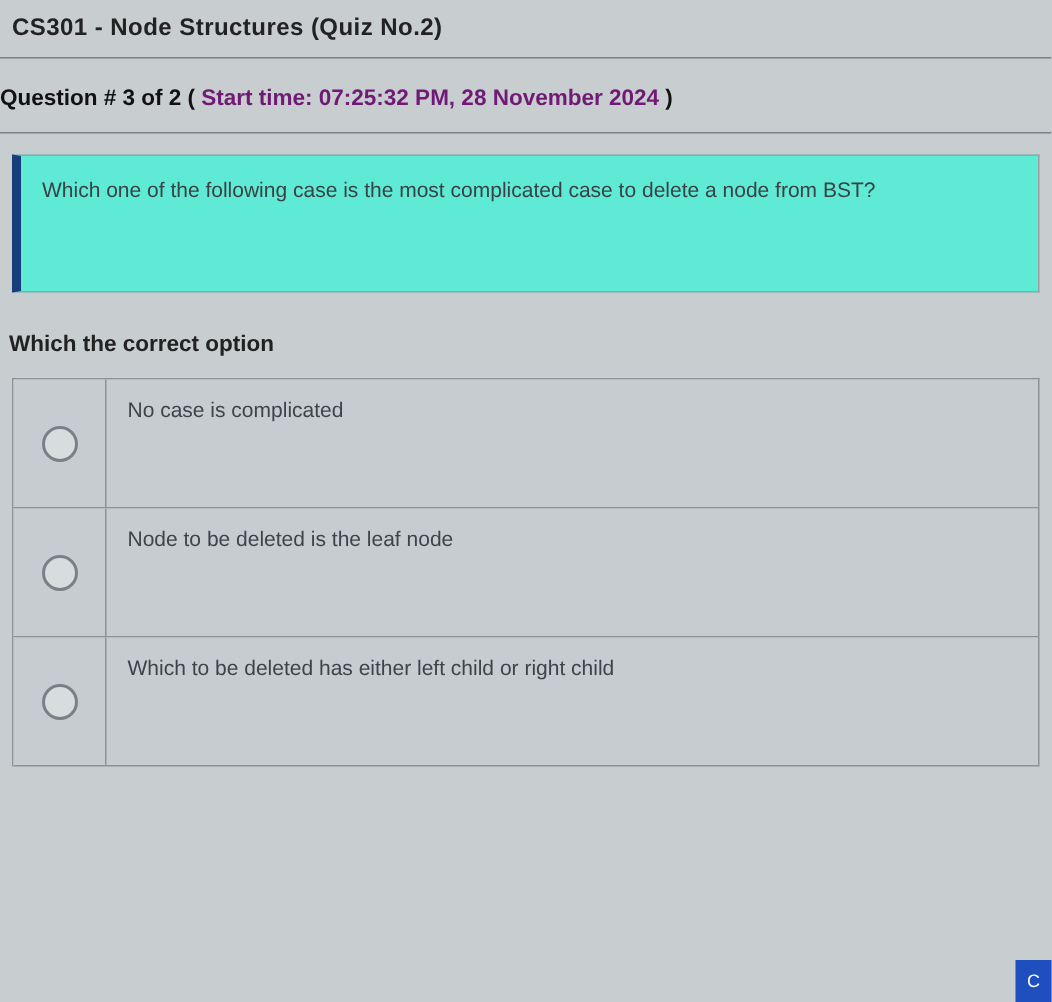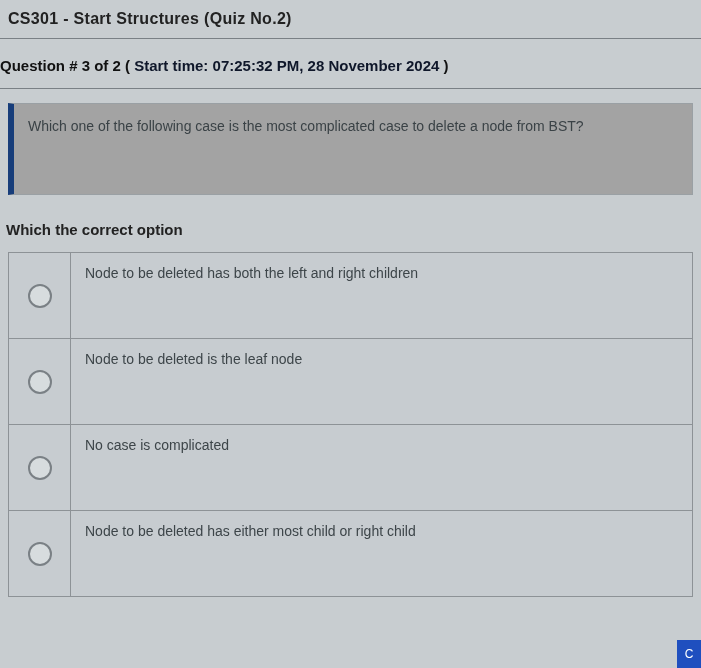--- a/index.html
+++ b/index.html
@@ -23,29 +23,29 @@
     color: #222;
   }
   .question-header {
     font-size: 15px;
     font-weight: bold;
     padding: 18px 4px 14px 0;
     border-bottom: 1px solid #7a8085;
     color: #111;
   }
   .question-header .start-time {
-    color: #0f172a;
+    color: #701a75;
     font-weight: bold;
   }
   .question-box {
     margin: 14px 8px 0 8px;
     padding: 14px 14px 40px 14px;
     border: 1px solid #9aa0a4;
     border-left: 6px solid #173d7a;
-    background: #a3a3a3;
+    background: #5eead4;
     font-size: 14px;
     color: #3a4246;
     min-height: 92px;
   }
   .select-label {
     font-size: 15px;
     font-weight: bold;
     padding: 26px 0 14px 6px;
     color: #222;
   }
@@ -93,59 +93,53 @@
     display: flex;
     align-items: center;
     justify-content: center;
   }
 </style>
 </head>
 <body>
 
 <div class="page">
 
-  <div class="course-title">CS301 - Start Structures (Quiz No.2)</div>
+  <div class="course-title">CS301 - Node Structures (Quiz No.2)</div>
 
   <div class="question-header">
     <span>Question # 3 of 2 ( </span><span class="start-time">Start time: 07:25:32 PM, 28 November 2024</span><span> )</span>
   </div>
 
   <div class="question-box">
     <span>Which one of the following case is the most complicated case to delete a node from BST?</span>
   </div>
 
   <div class="select-label">Which the correct option</div>
 
   <div class="options">
 
+
     <div class="option-row">
       <div class="option-radio-cell">
         <div class="radio-circle"></div>
       </div>
-      <div class="option-text-cell">Node to be deleted has both the left and right children</div>
+      <div class="option-text-cell">No case is complicated</div>
     </div>
 
     <div class="option-row">
       <div class="option-radio-cell">
         <div class="radio-circle"></div>
       </div>
       <div class="option-text-cell">Node to be deleted is the leaf node</div>
     </div>
 
     <div class="option-row">
       <div class="option-radio-cell">
         <div class="radio-circle"></div>
       </div>
-      <div class="option-text-cell">No case is complicated</div>
-    </div>
-
-    <div class="option-row">
-      <div class="option-radio-cell">
-        <div class="radio-circle"></div>
-      </div>
-      <div class="option-text-cell">Node to be deleted has either most child or right child</div>
+      <div class="option-text-cell">Which to be deleted has either left child or right child</div>
     </div>
 
   </div>
 
   <div class="bottom-btn">C</div>
 
 </div>
 
 </body></html>

